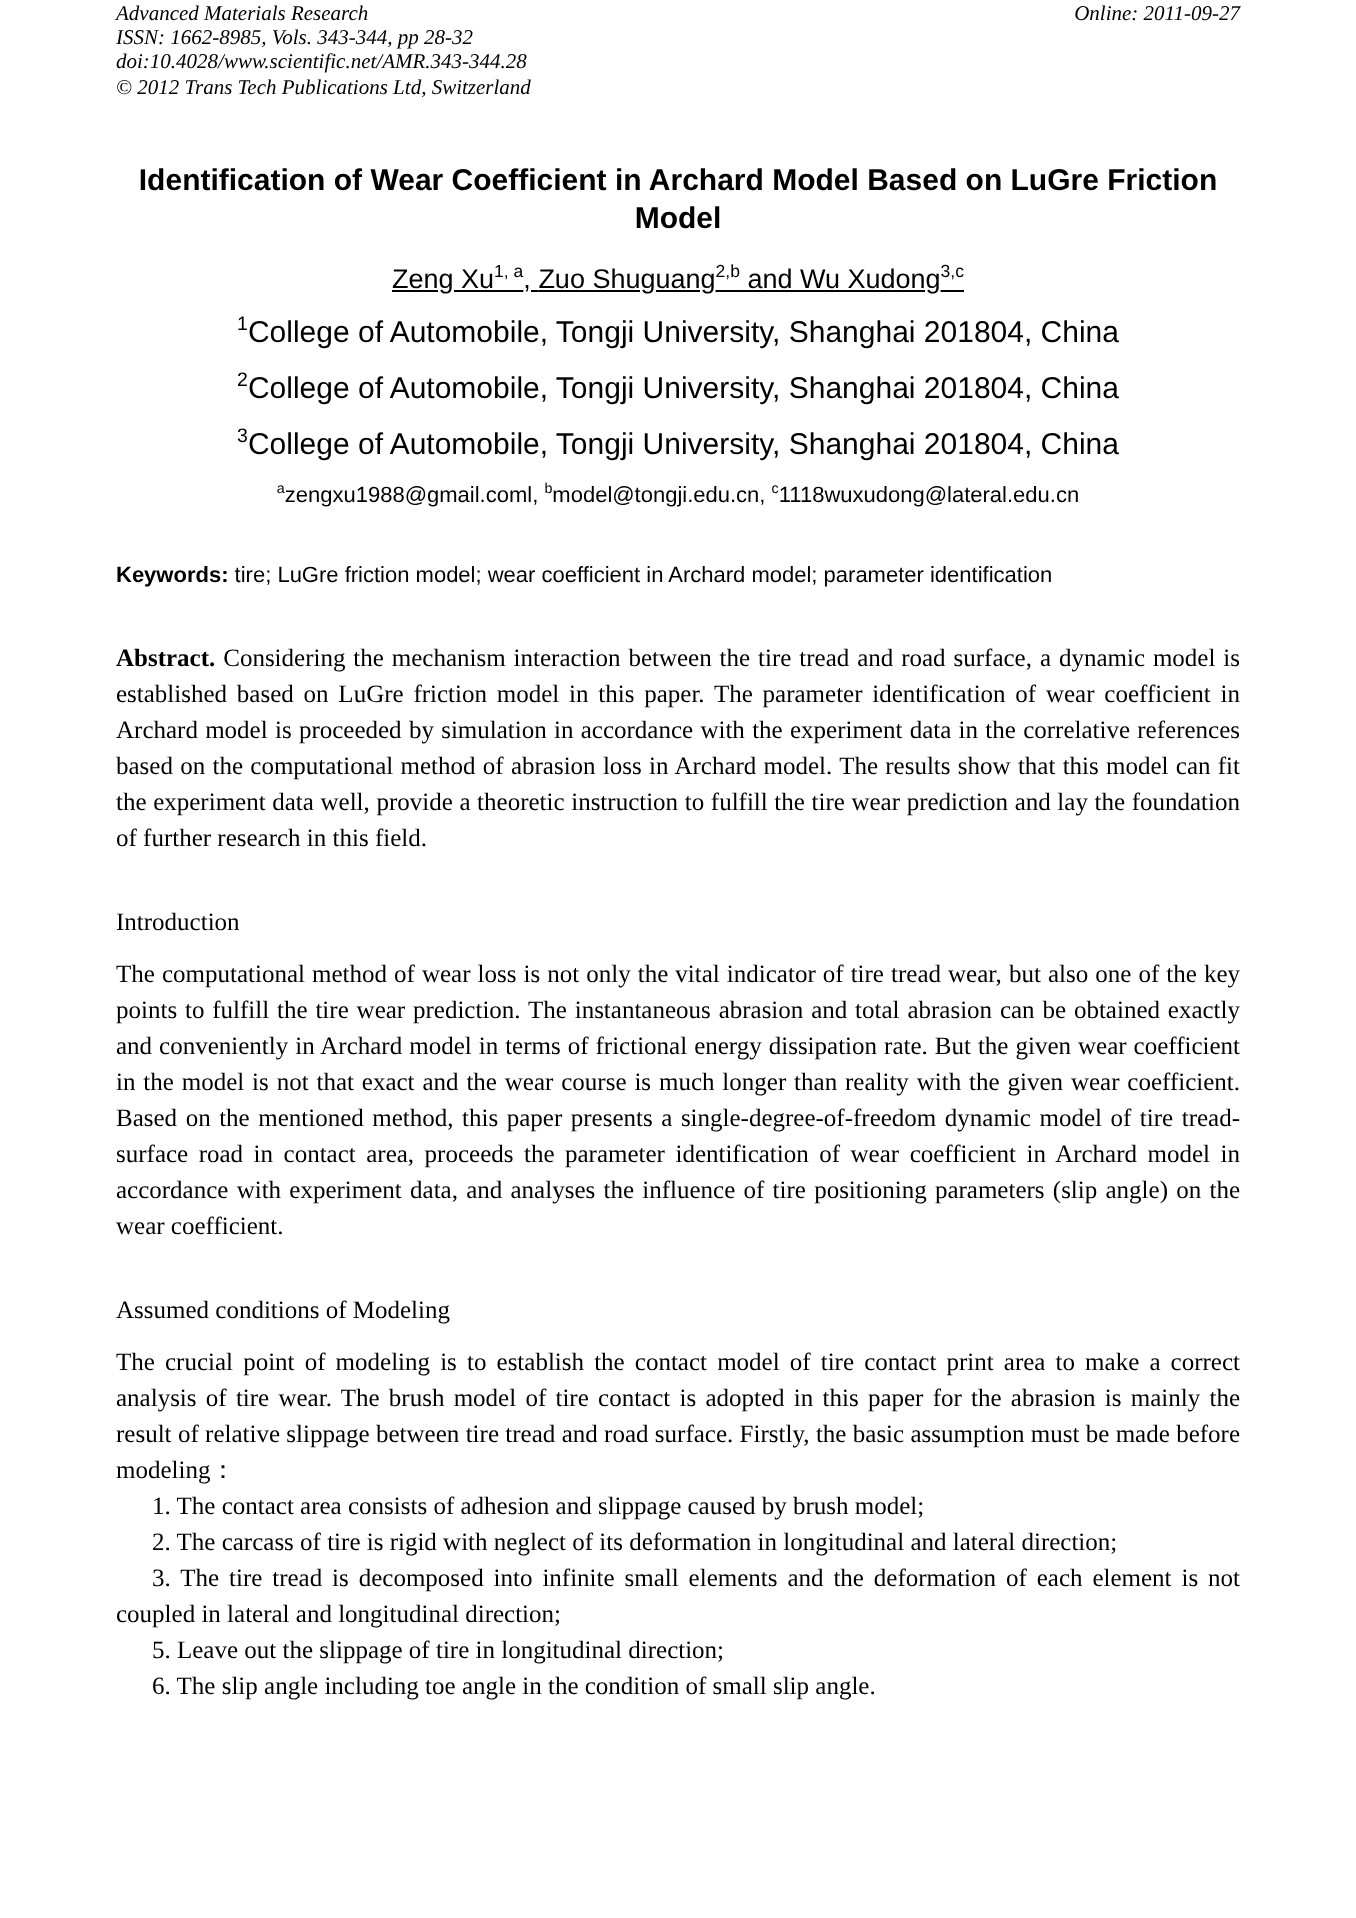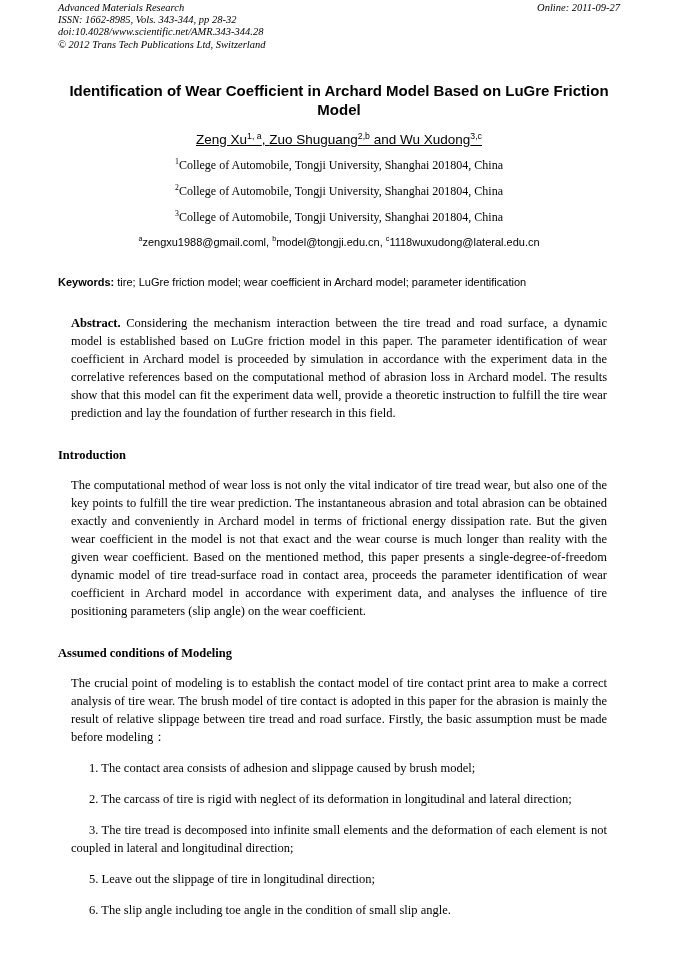--- a/index.html
+++ b/index.html
@@ -44,54 +44,54 @@
     font-size: 13.5px;
     text-decoration: underline;
   }
   .authors-line sup, .affil-line sup, .emails-line sup {
     font-size: 0.65em;
     line-height: 0;
   }
   .affil-line {
     margin: 11px 0 0 0;
     text-align: center;
-    font-family: Liberation Serif, serif;
-    font-size: 12px;
+    font-family: Liberation Sans, sans-serif;
+    font-size: 15px;
   }
   .emails-line {
     margin: 11px 0 0 0;
     text-align: center;
     font-family: "Liberation Sans", sans-serif;
     font-size: 11px;
   }
 
   
   .keywords-line {
     margin: 27px 0 0 0;
     font-family: "Liberation Sans", sans-serif;
     font-size: 11px;
     line-height: 1.35;
   }
   .keywords-line .kw-label { font-weight: bold; }
 
   
   .abstract-par, .body-par, .list-par {
-    margin: 13px;
+    margin: 0;
     font-family: "Liberation Serif", serif;
     font-size: 12.5px;
     line-height: 1.44;
     text-align: justify;
   }
   .abstract-par { margin-top: 24px; }
   .abstract-par .abs-label { font-weight: bold; }
   .section-heading {
     margin: 26px 0 9px 0;
     font-family: "Liberation Serif", serif;
     font-size: 12.5px;
-    font-weight: bold;
+    font-weight: normal;
   }
   .list-par { text-indent: 18px; }
 </style>
 </head>
 <body>
 
 <div class="page">
 
   <div class="journal-header">
     <div class="left">

